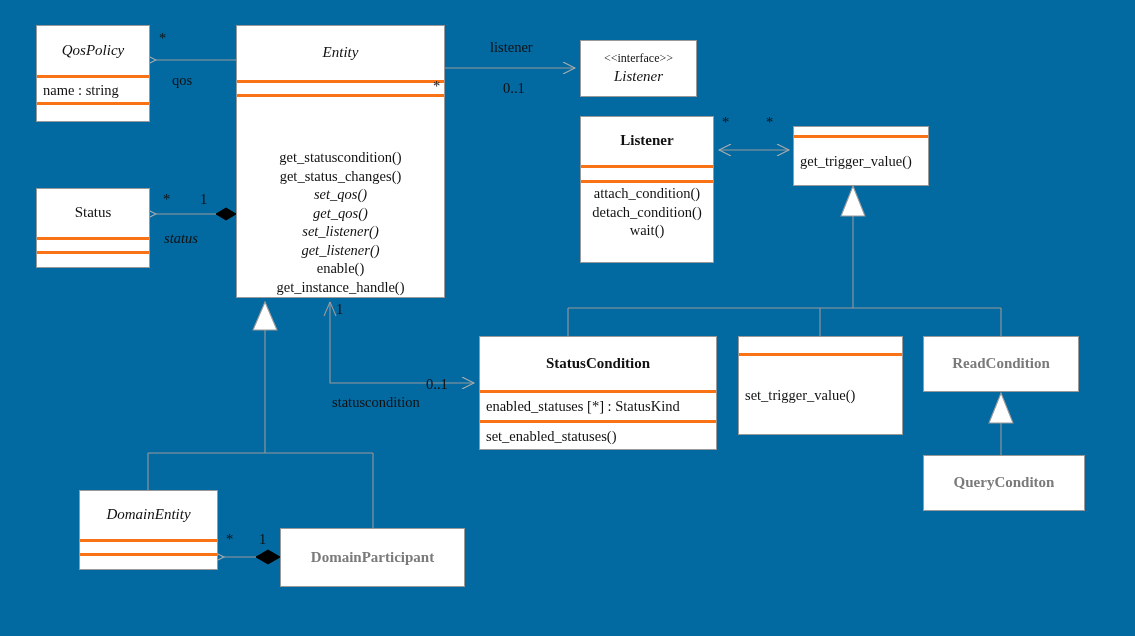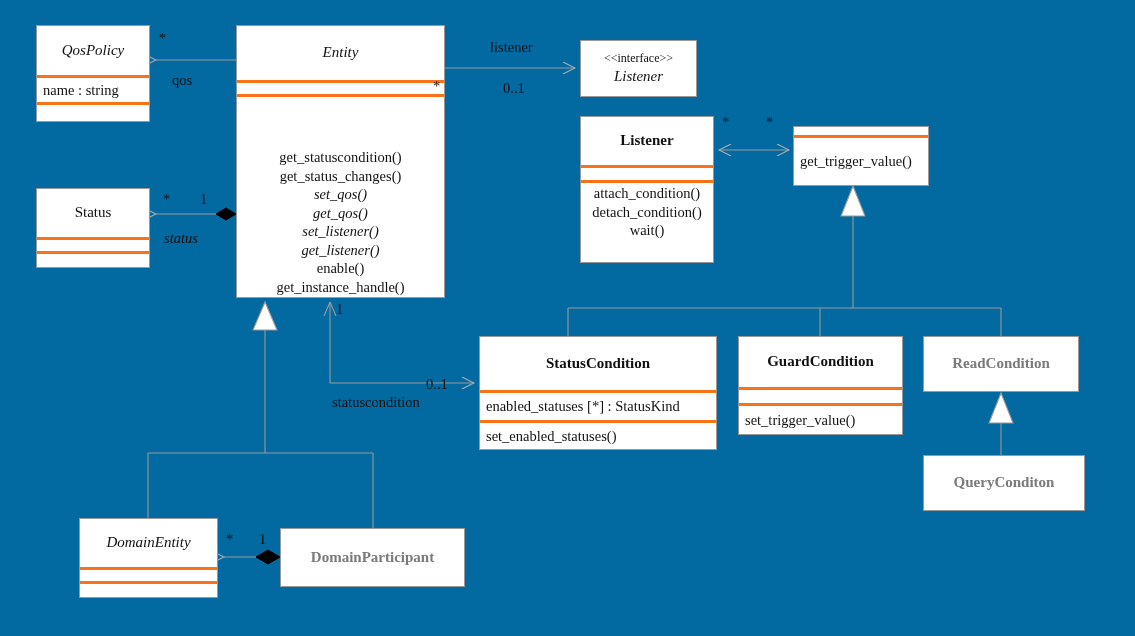--- a/index.html
+++ b/index.html
@@ -233,42 +233,39 @@
     </div>
     <div class="cmp" style="height:30px;">
       <span class="member">enabled_statuses [*] : StatusKind</span>
     </div>
     <div class="cmp" style="flex:1;">
       <span class="member">set_enabled_statuses()</span>
     </div>
   </div>
 
   <div class="umlbox" style="left:738px; top:336px; width:165px; height:99px;">
-    <div class="cmp title" style="height:50px;">
-      <span class="cname bold">GuardCondition</span>
-    </div>
     <div class="cmp" style="height:16px;"></div>
     <div class="cmp" style="flex:1;">
       <span class="member">set_trigger_value()</span>
     </div>
   </div>
 
   <div class="umlbox" style="left:923px; top:336px; width:156px; height:56px;">
     <div class="cmp title" style="height:100%;">
       <span class="cname grayb">ReadCondition</span>
     </div>
   </div>
 
   <div class="umlbox" style="left:923px; top:455px; width:162px; height:56px;">
     <div class="cmp title" style="height:100%;">
       <span class="cname grayb">QueryConditon</span>
     </div>
   </div>
 
-  <div class="umlbox" style="left:79px; top:518px; width:139px; height:80px;">
+  <div class="umlbox" style="left:79px; top:490px; width:139px; height:80px;">
     <div class="cmp title" style="height:48px;">
       <span class="cname ital">DomainEntity</span>
     </div>
     <div class="cmp" style="height:14px;"></div>
     <div class="cmp" style="flex:1;"></div>
   </div>
 
   <div class="umlbox" style="left:280px; top:528px; width:185px; height:59px;">
     <div class="cmp title" style="height:100%;">
       <span class="cname grayb">DomainParticipant</span>

